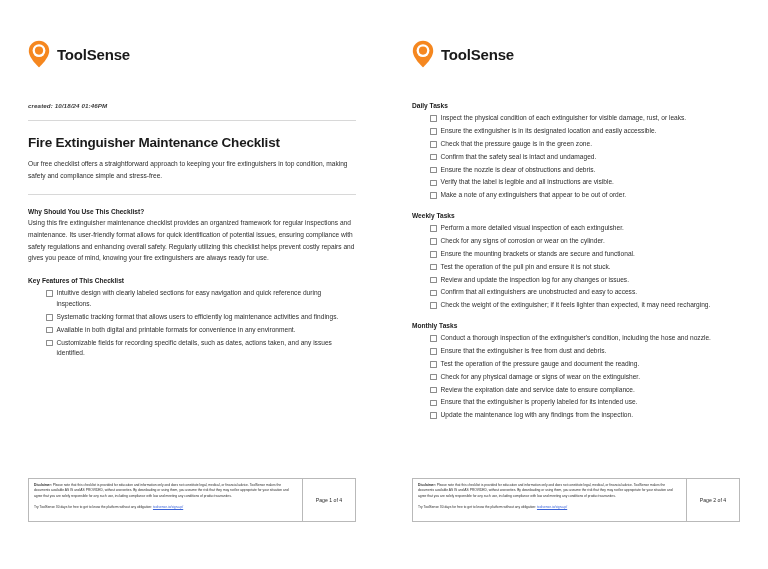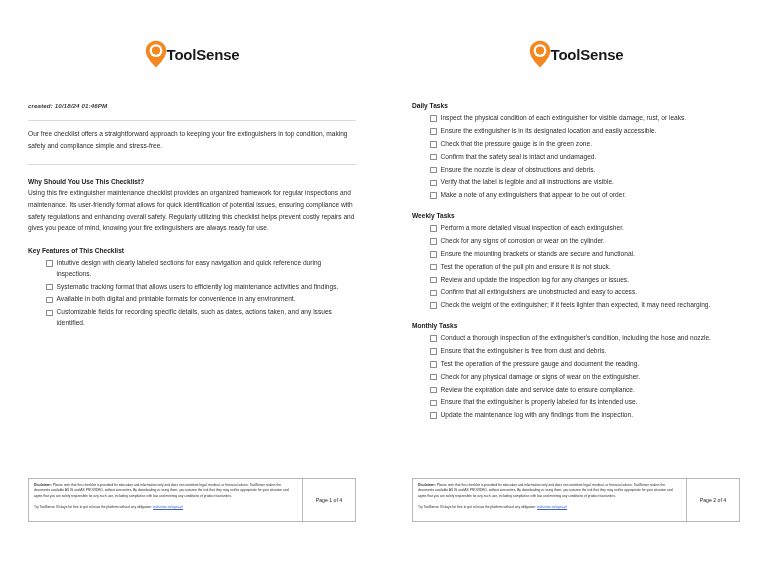--- a/index.html
+++ b/index.html
@@ -28,21 +28,21 @@
     background: #ffffff;
     position: relative;
     padding: 0 28px;
     display: flex;
     flex-direction: column;
   }
   
   .logo-row {
     display: flex;
     align-items: center;
-    justify-content: center;
+    gap: 7px;
     height: 44px;
     margin-top: 2px;
   }
   .pin {
     width: 22px;
     height: 28px;
     position: relative;
     flex: none;
   }
   .pin svg { display: block; }
@@ -197,20 +197,21 @@
           <circle cx="11" cy="10.6" r="4.1" fill="#F5871F"></circle>
         </svg>
       </span>
       <span class="brand">ToolSense</span>
     </div>
 
     <div class="created">created: 10/18/24 01:46PM</div>
 
     <div class="rule"></div>
 
+    <div class="doc-title">Fire Extinguisher Maintenance Checklist</div>
 
     <div class="lead">Our free checklist offers a straightforward approach to keeping your fire extinguishers in top condition, making safety and compliance simple and stress-free.</div>
 
     <div class="rule2"></div>
 
     <div class="sec-head">Why Should You Use This Checklist?</div>
     <div class="para">Using this fire extinguisher maintenance checklist provides an organized framework for regular inspections and maintenance. Its user-friendly format allows for quick identification of potential issues, ensuring compliance with safety regulations and enhancing overall safety. Regularly utilizing this checklist helps prevent costly repairs and gives you peace of mind, knowing your fire extinguishers are always ready for use.</div>
 
     <div class="feat-head">Key Features of This Checklist</div>
     <ul class="cklist">

